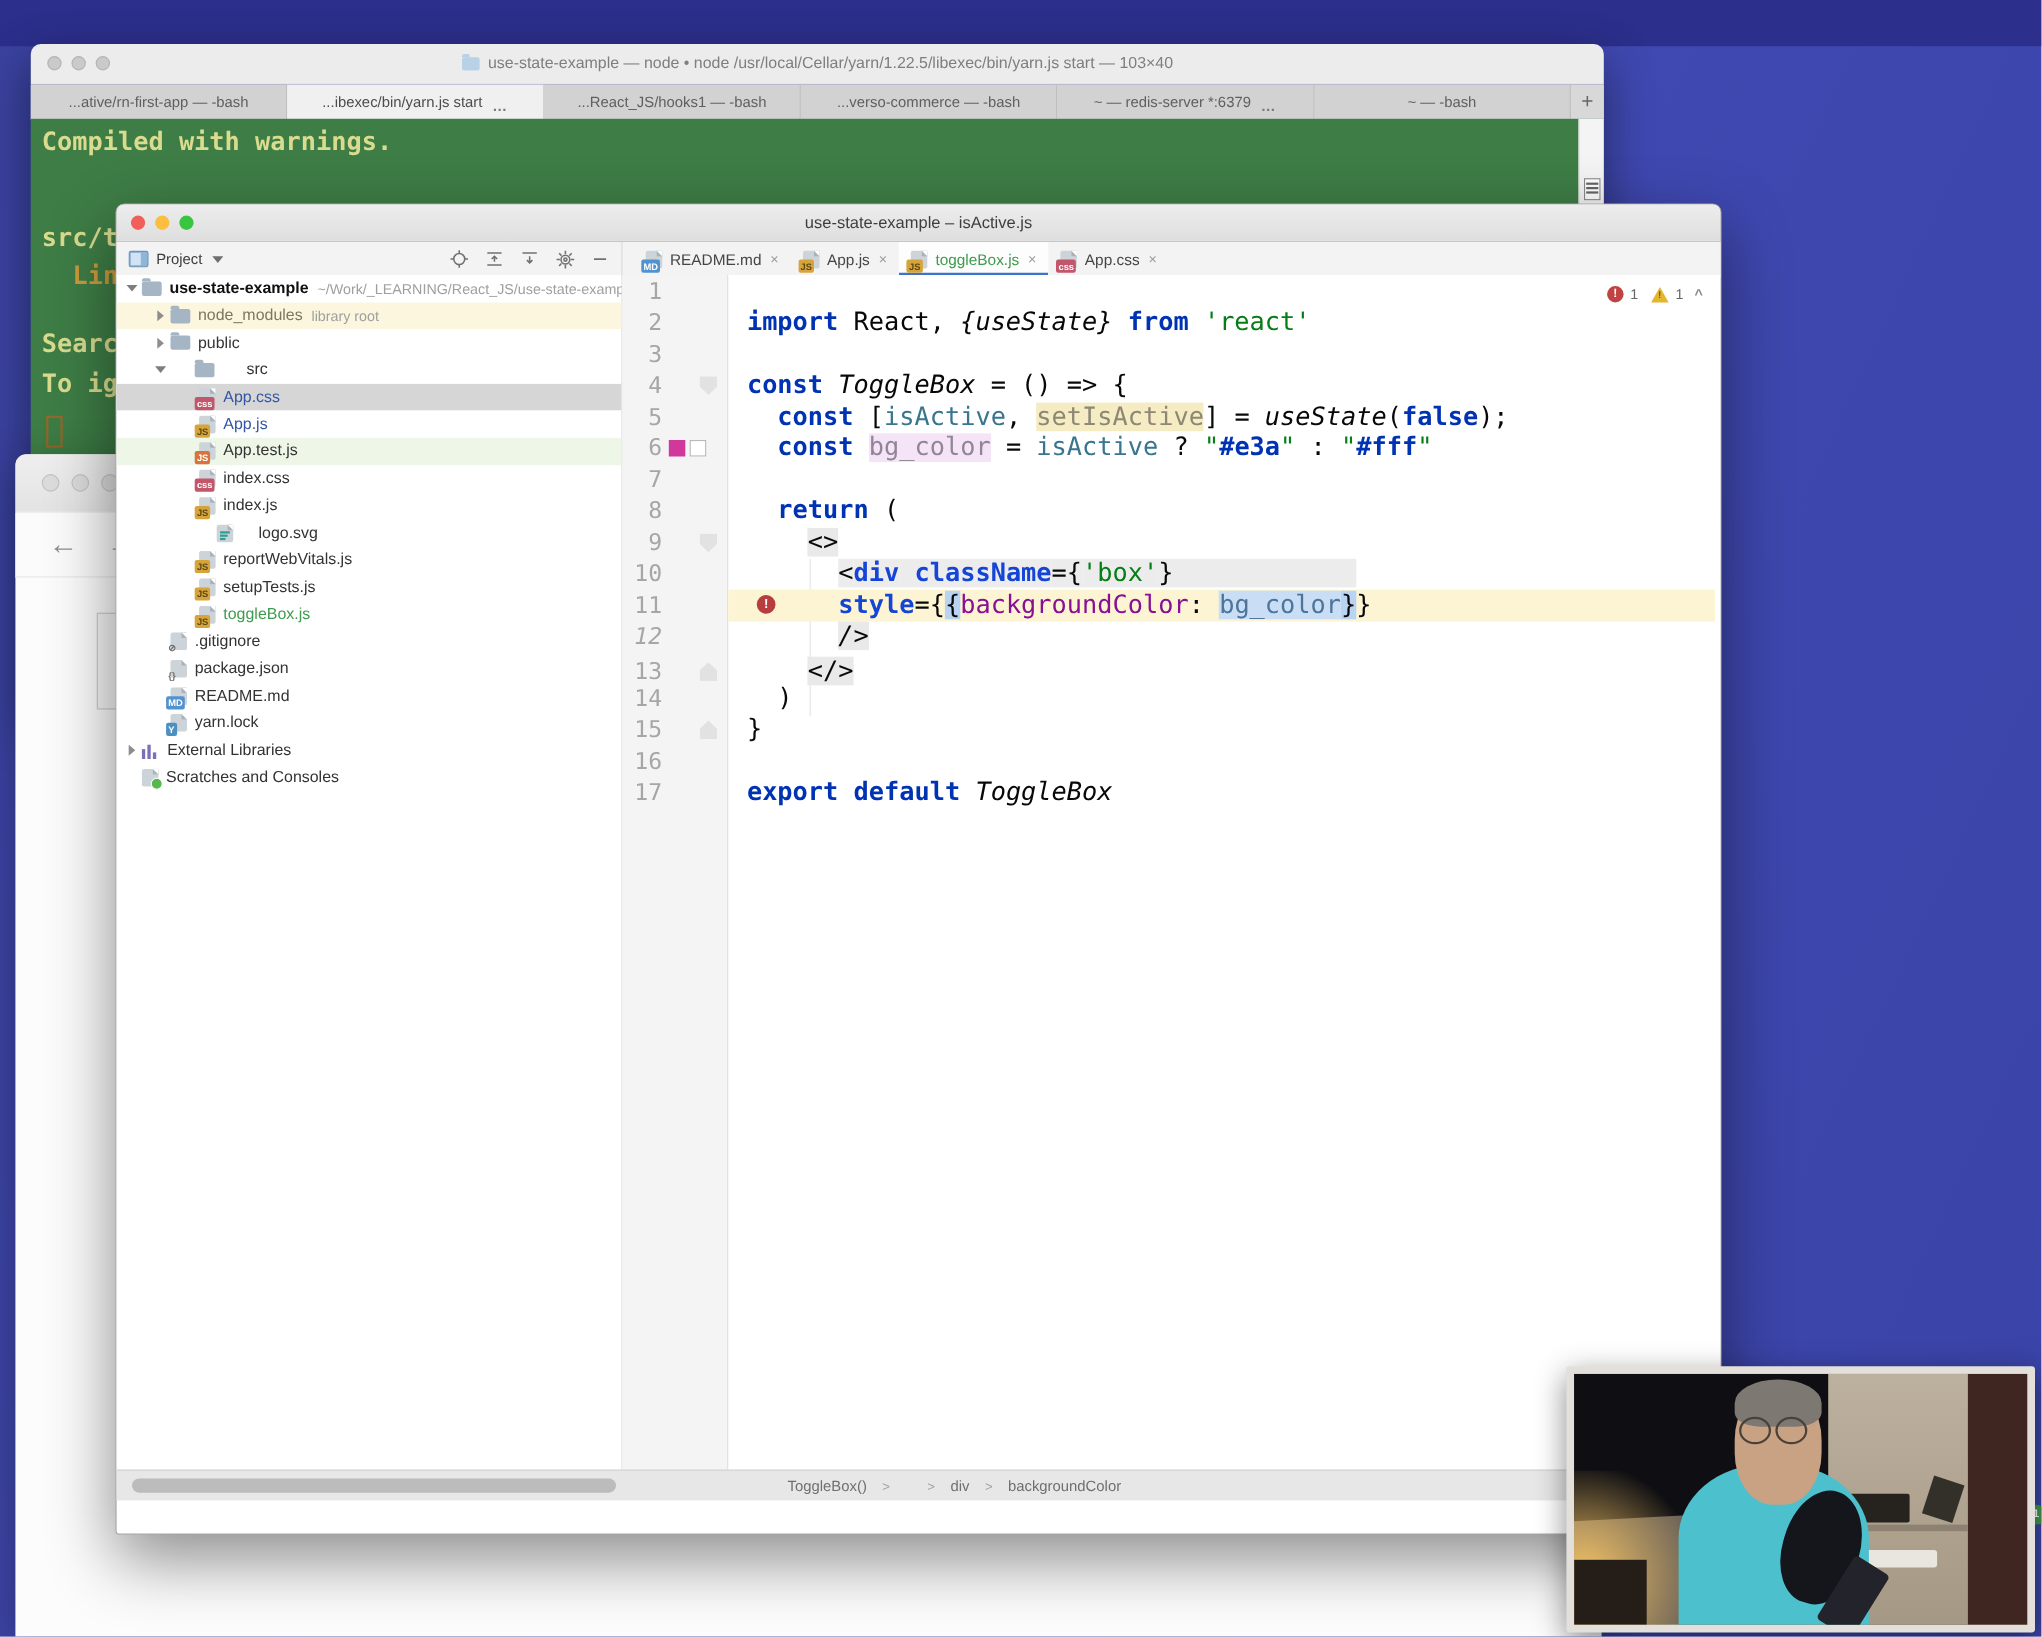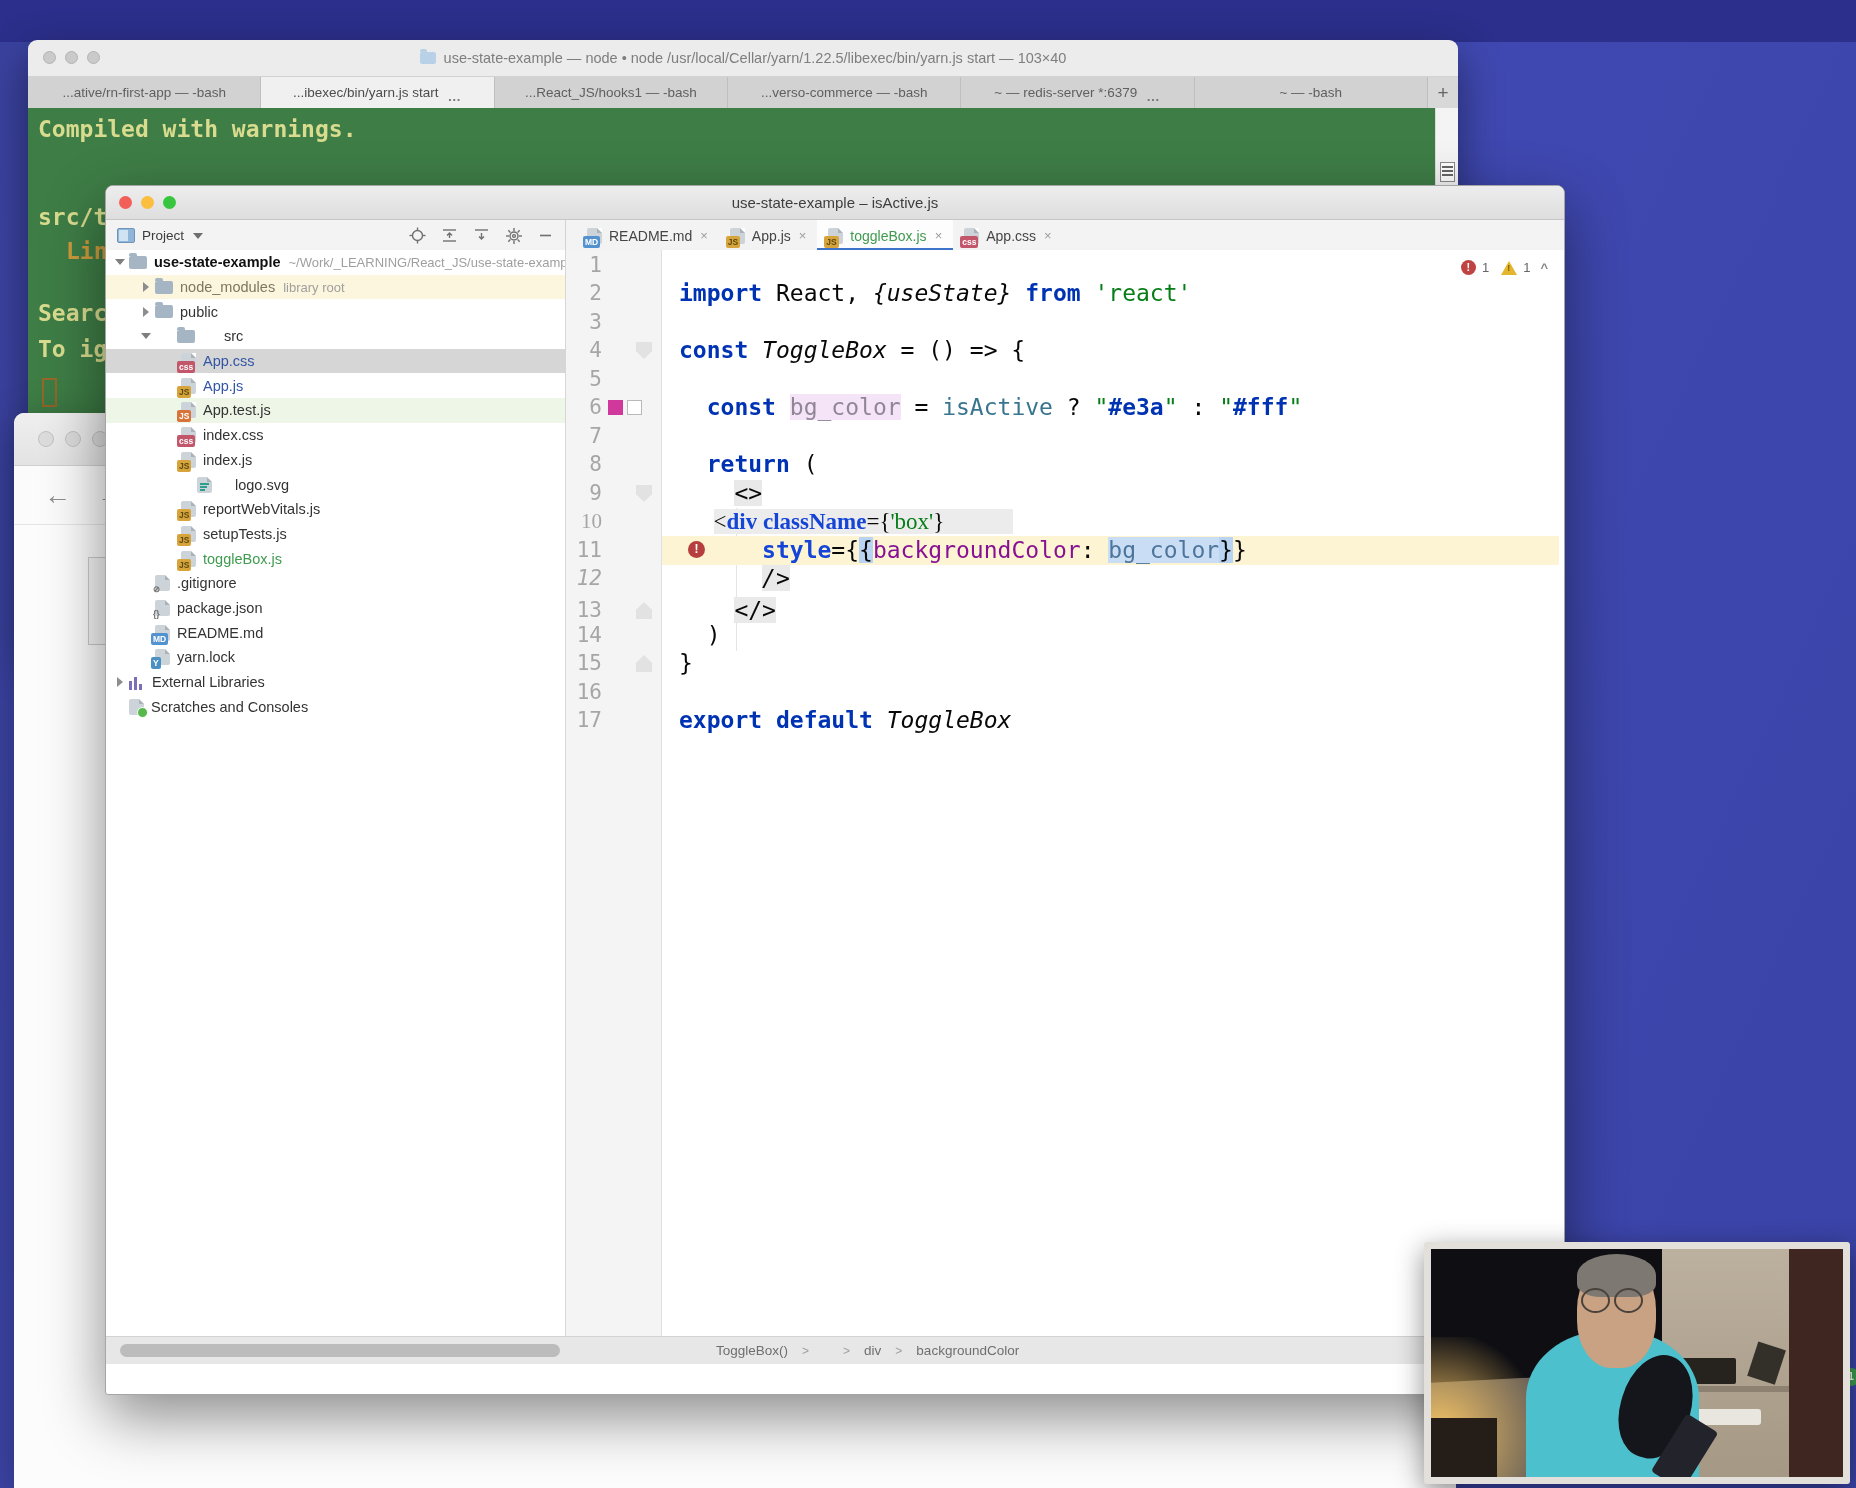--- a/index.html
+++ b/index.html
@@ -487,41 +487,42 @@
             <span class="lnum">3</span>
             <span class="ltext"></span>
           </div>
           <div class="code-line" style="top: 86px;">
             <span class="lnum">4</span>
             <div class="fold down"></div>
             <span class="ltext"><span class="tok-kw">const</span><span class="tok-pl"> </span><span class="tok-it">ToggleBox</span><span class="tok-pl"> = () =&gt; {</span></span>
           </div>
           <div class="code-line" style="top: 115px;">
             <span class="lnum">5</span>
+            <span class="ltext"><span class="tok-pl">  </span><span class="tok-kw">const</span><span class="tok-pl"> [</span><span class="tok-fld">isActive</span><span class="tok-pl">, </span><span class="tok-hlY">setIsActive</span><span class="tok-pl">] = </span><span class="tok-it">useState</span><span class="tok-pl">(</span><span class="tok-kw">false</span><span class="tok-pl">);</span></span>
           </div>
           <div class="code-line" style="top: 143px;">
             <span class="lnum">6</span>
             <div class="swatch sw1"></div>
             <div class="swatch sw2"></div>
             <span class="ltext"><span class="tok-pl">  </span><span class="tok-kw">const</span><span class="tok-pl"> </span><span class="tok-hlP">bg_color</span><span class="tok-pl"> = </span><span class="tok-fld">isActive</span><span class="tok-pl"> ? </span><span class="tok-str">"</span><span class="tok-kwb">#e3a</span><span class="tok-str">"</span><span class="tok-pl"> : </span><span class="tok-str">"</span><span class="tok-kwb">#fff</span><span class="tok-str">"</span></span>
           </div>
           <div class="code-line" style="top: 172px;">
             <span class="lnum">7</span>
             <span class="ltext"></span>
           </div>
           <div class="code-line" style="top: 200px;">
             <span class="lnum">8</span>
             <span class="ltext"><span class="tok-pl">  </span><span class="tok-kw">return</span><span class="tok-pl"> (</span></span>
           </div>
           <div class="code-line" style="top: 229px;">
             <span class="lnum">9</span>
             <div class="fold down"></div>
             <span class="ltext"><span class="tok-pl">    </span><span class="tok-gb">&lt;&gt;</span></span>
           </div>
-          <div class="code-line" style="top: 257px; font-family: Liberation Serif, serif;">
+          <div class="code-line" style="top: 257px;">
             <span class="lnum">10</span>
             <span class="ltext"><span class="tok-pl">      </span><span class="tok-plG">&lt;</span><span class="tok-attrG">div</span><span class="tok-plG"> </span><span class="tok-attrG">className</span><span class="tok-plG">={</span><span class="tok-strG">'box'</span><span class="tok-plG">}            </span></span>
           </div>
           <div class="code-line" style="top: 286px;">
             <div class="rowband"></div>
             <span class="lnum">11</span>
             <div class="errdot"></div>
             <span class="ltext"><span class="tok-pl">      </span><span class="tok-attr">style</span><span class="tok-pl">={</span><span class="tok-selb">{</span><span class="tok-prop">backgroundColor</span><span class="tok-pl">: </span><span class="tok-hlB">bg_color</span><span class="tok-selb">}</span><span class="tok-pl">}</span></span>
           </div>
           <div class="code-line" style="top: 314px; font-style: italic;">

